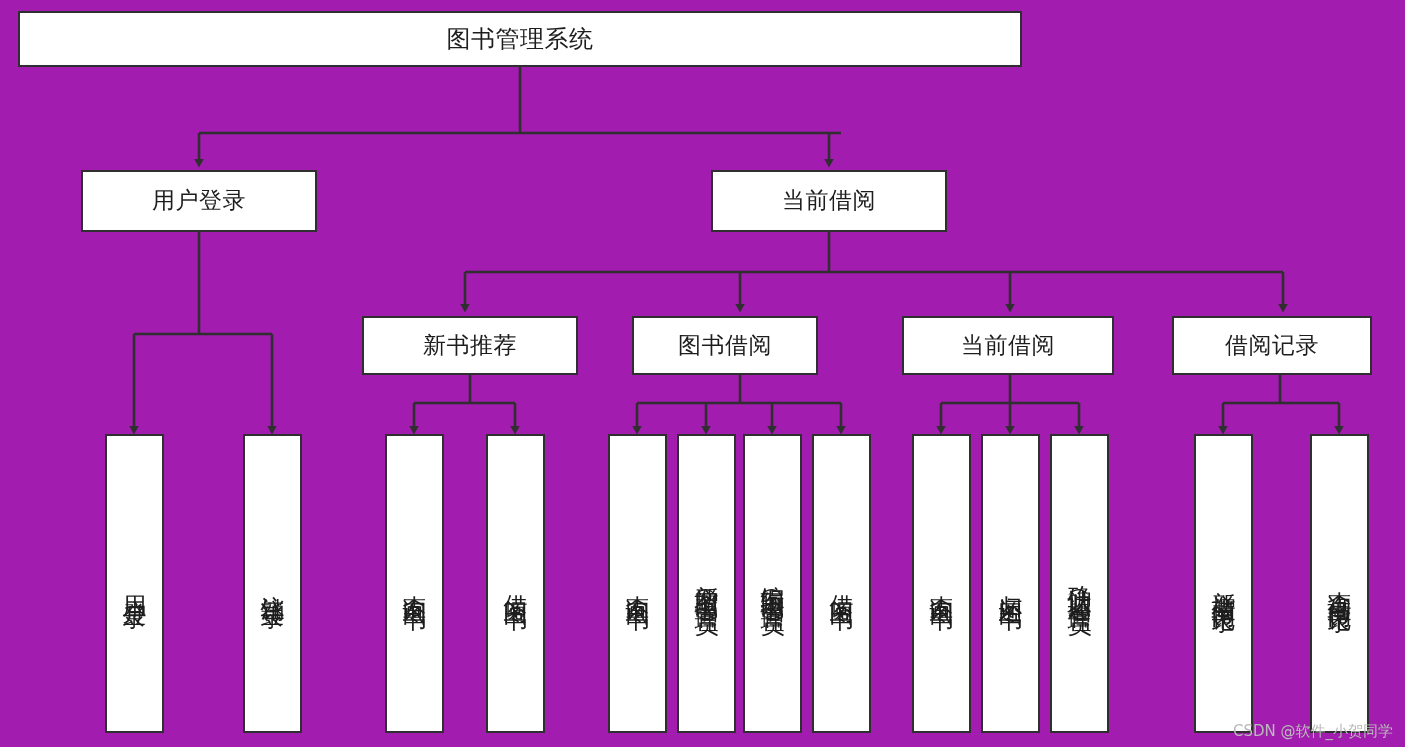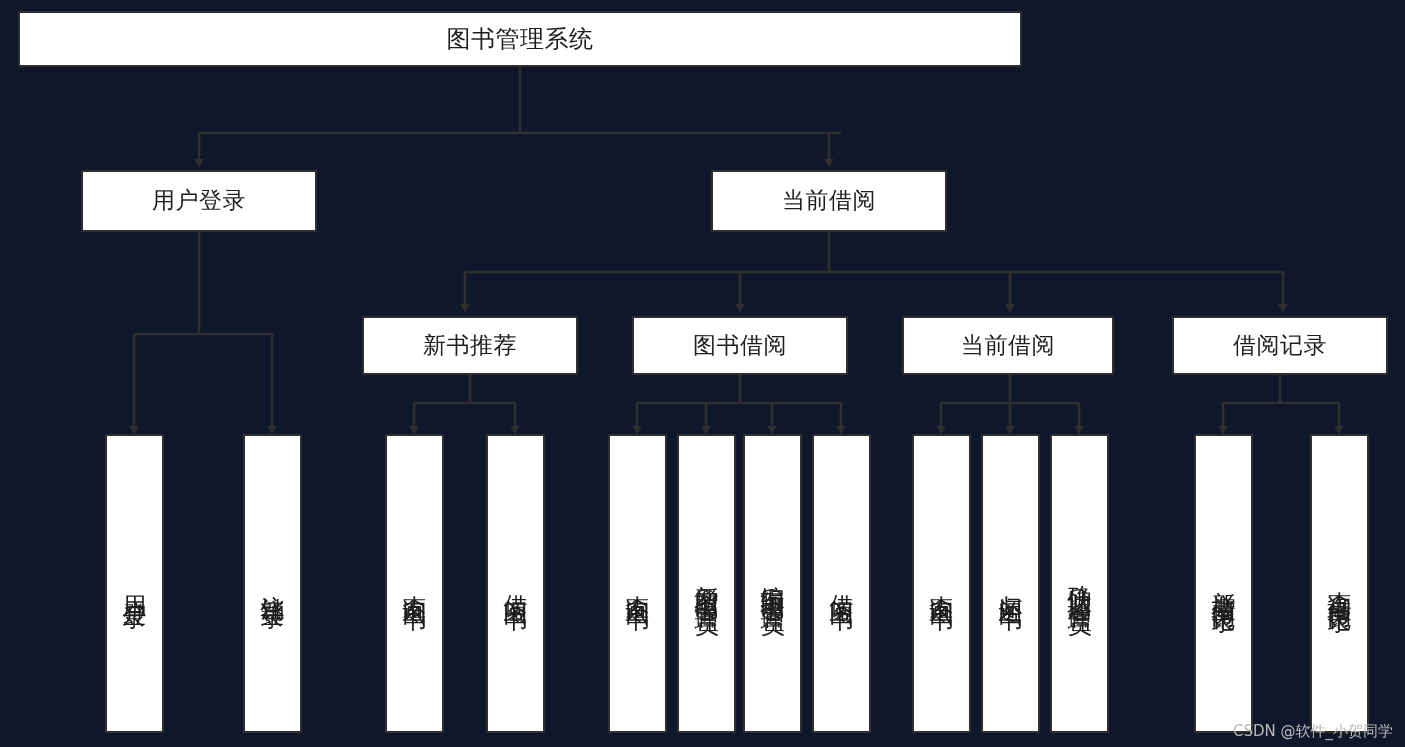--- a/index.html
+++ b/index.html
@@ -8,21 +8,21 @@
     padding: 0;
     background: #ffffff;
   }
   body {
     font-family: "DejaVu Sans", "Liberation Sans", sans-serif;
   }
   #canvas {
     position: relative;
     width: 1405px;
     height: 747px;
-    background: #0f172a;
+    background: #a21caf;
     overflow: hidden;
   }
   #edges {
     position: absolute;
     left: 0;
     top: 0;
     width: 1405px;
     height: 747px;
     pointer-events: none;
   }
@@ -137,29 +137,29 @@
   </div>
 
   <div class="node horiz" style="left:711px; top:170px; width:236px; height:62px;">
     <span class="label">当前借阅</span>
   </div>
 
   <div class="node horiz" style="left:362px; top:316px; width:216px; height:59px;align-items:center;">
     <span class="label">新书推荐</span>
   </div>
 
-  <div class="node horiz" style="left:632px; top:316px; width:216px; height:59px;">
+  <div class="node horiz" style="left:632px; top:316px; width:186px; height:59px;">
     <span class="label">图书借阅</span>
   </div>
 
   <div class="node horiz" style="left:902px; top:316px; width:212px; height:59px;">
     <span class="label">当前借阅</span>
   </div>
 
-  <div class="node horiz" style="left:1172px; top:316px; width:216px; height:59px;">
+  <div class="node horiz" style="left:1172px; top:316px; width:200px; height:59px;">
     <span class="label">借阅记录</span>
   </div>
 
   <div class="node vert" style="left:105px; top:434px; width:59px; height:299px;">
     <span class="label">用户登录</span>
   </div>
 
   <div class="node vert" style="left:243px; top:434px; width:59px; height:299px;">
     <span class="label">注销登录</span>
   </div>

